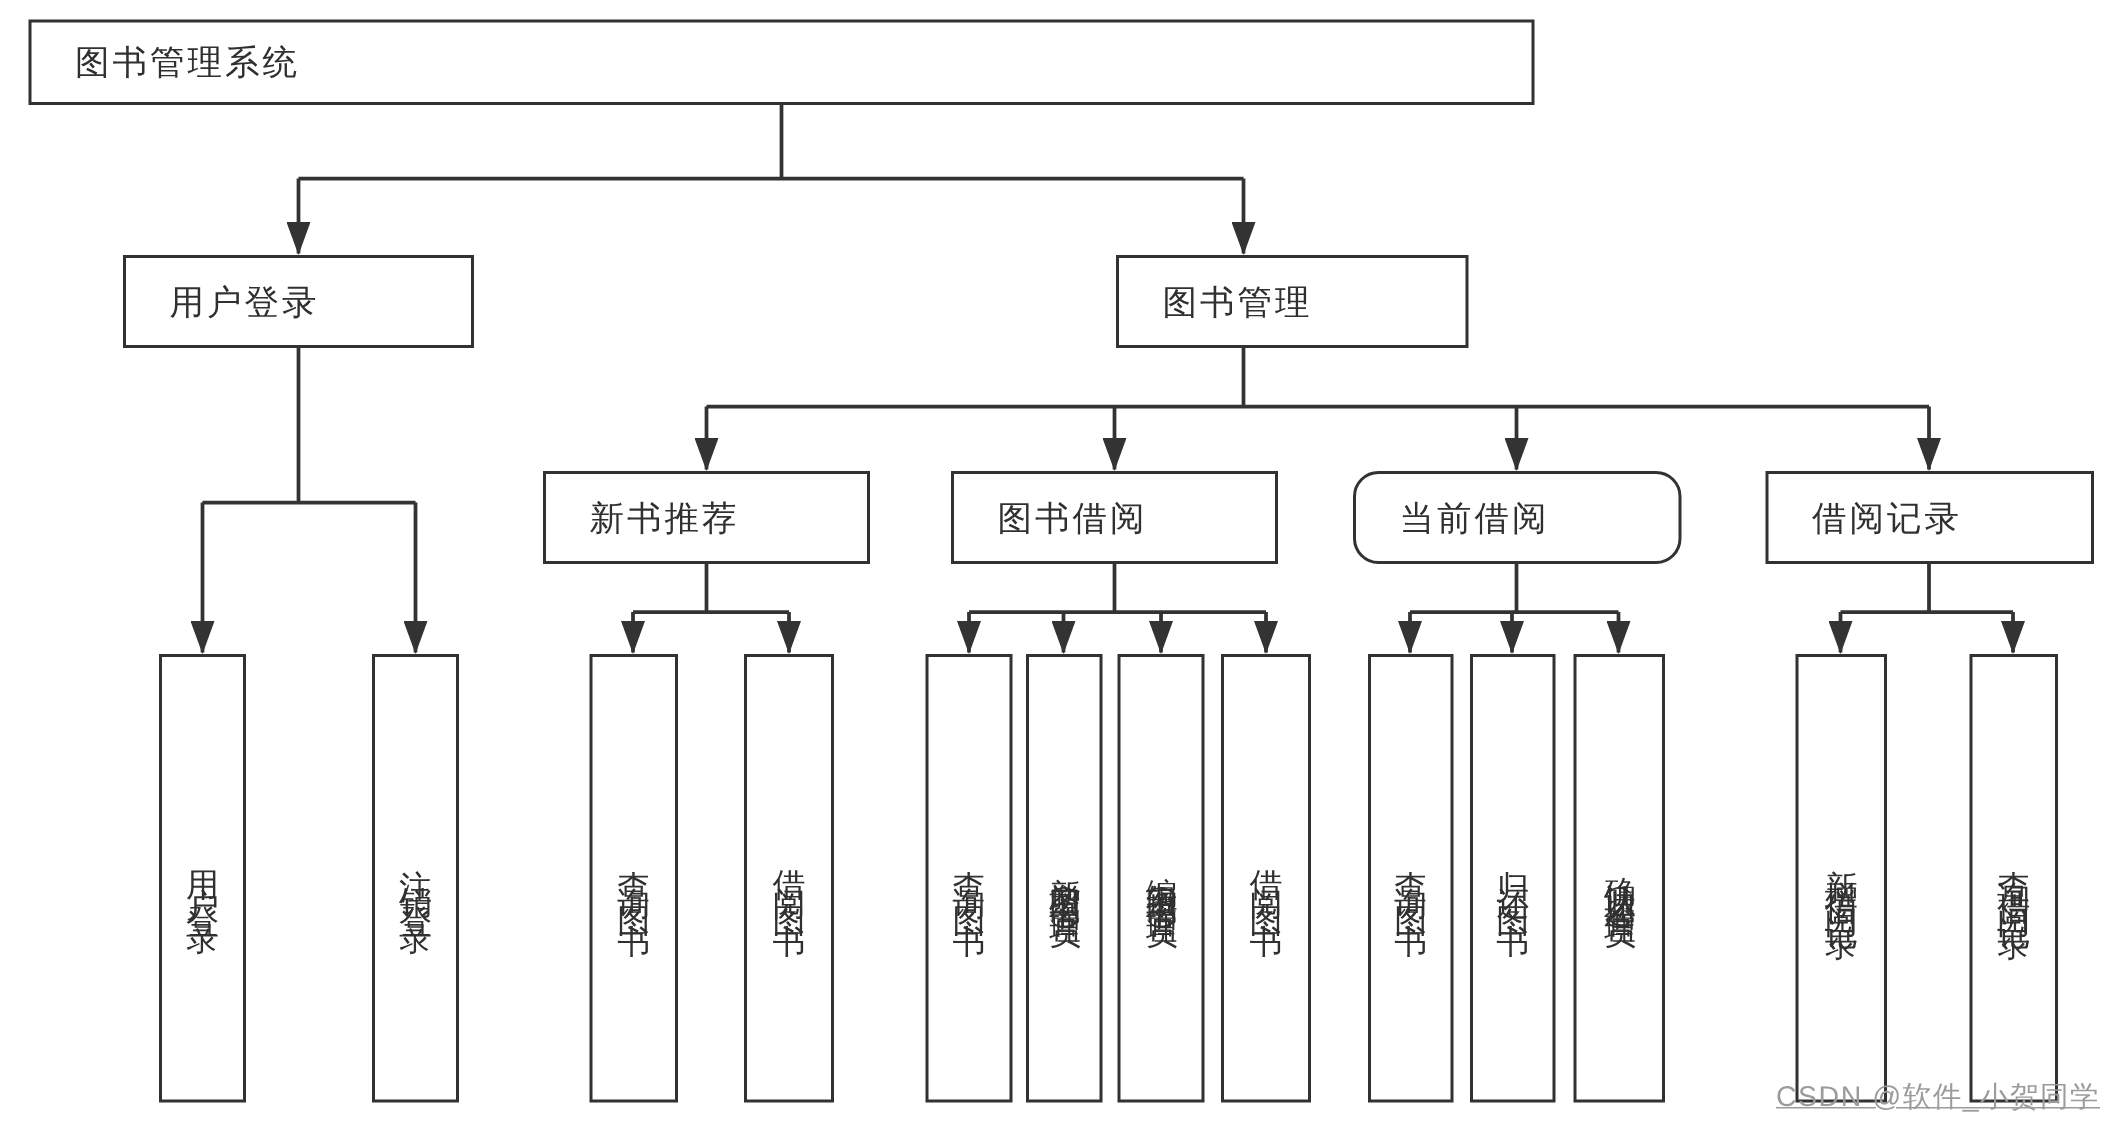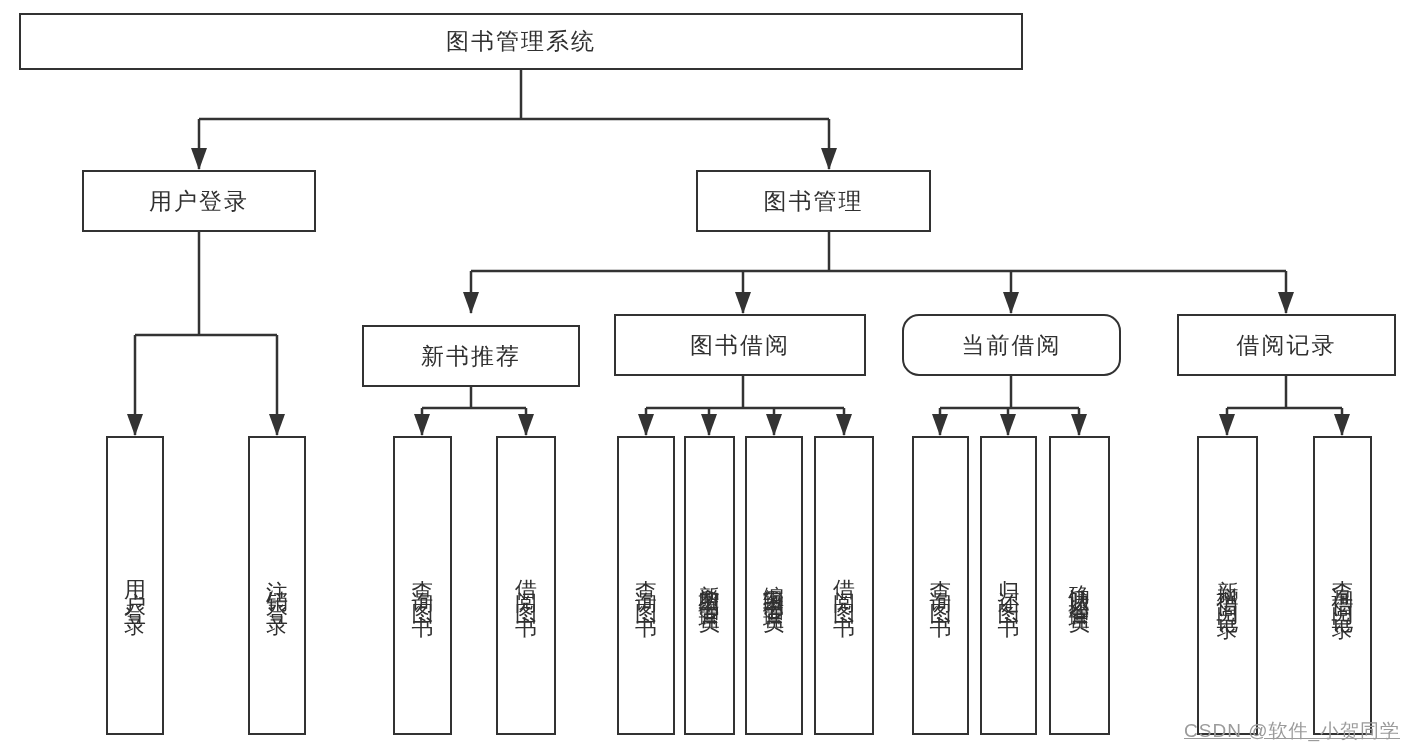--- a/index.html
+++ b/index.html
@@ -23,21 +23,21 @@
     height: 747px;
     pointer-events: none;
   }
   .box {
     position: absolute;
     box-sizing: border-box;
     border: 2px solid #323232;
     background: #ffffff;
     display: flex;
     align-items: center;
-    justify-content: center;
+    padding-left: 29px;
   }
   .box-label {
     color: #303030;
     font-size: 23px;
     letter-spacing: 2px;
     white-space: nowrap;
   }
   .vbox {
     position: absolute;
     box-sizing: border-box;
@@ -125,28 +125,28 @@
     </g>
   </svg>
 
   <div class="box" style="left:19px; top:13px; width:1004px; height:57px;">
     <span class="box-label">图书管理系统</span>
   </div>
 
   <div class="box" style="left:82px; top:170px; width:234px; height:62px;">
     <span class="box-label">用户登录</span>
   </div>
-  <div class="box" style="left:696px; top:170px; width:235px; height:62px;">
+  <div class="box" style="left:744px; top:170px; width:235px; height:62px;">
     <span class="box-label">图书管理</span>
   </div>
 
-  <div class="box" style="left:362px; top:325px; width:218px; height:62px;">
+  <div class="box" style="left:362px; top:314px; width:218px; height:62px;">
     <span class="box-label">新书推荐</span>
   </div>
-  <div class="box" style="left:614px; top:314px; width:252px; height:62px;">
+  <div class="box" style="left:634px; top:314px; width:218px; height:62px;">
     <span class="box-label">图书借阅</span>
   </div>
   <div class="box" style="left:902px; top:314px; width:219px; height:62px;border-radius:17px;">
     <span class="box-label">当前借阅</span>
   </div>
   <div class="box" style="left:1177px; top:314px; width:219px; height:62px;">
     <span class="box-label">借阅记录</span>
   </div>
 
   <div class="vbox" style="left:106px; width:58px;">

